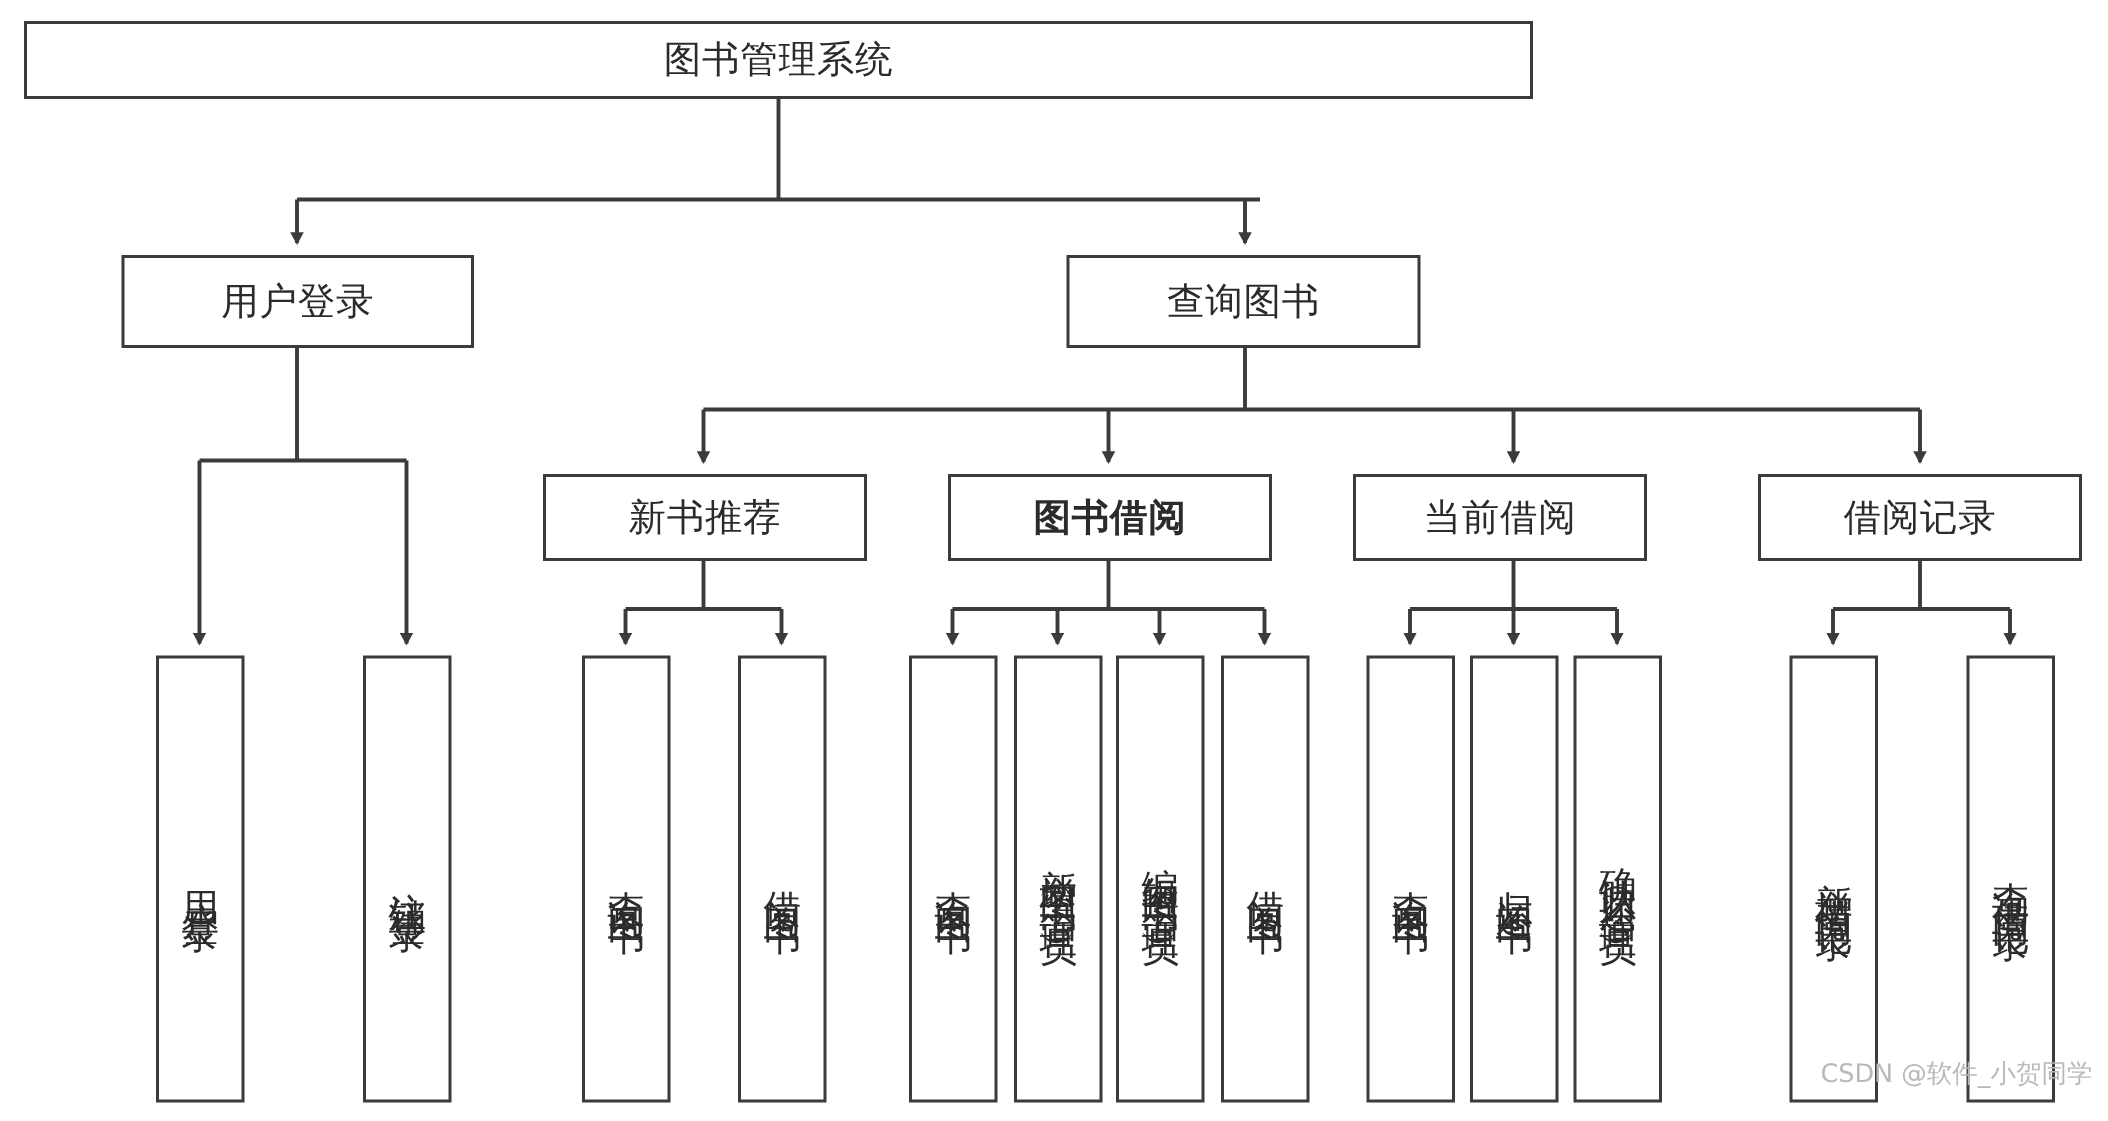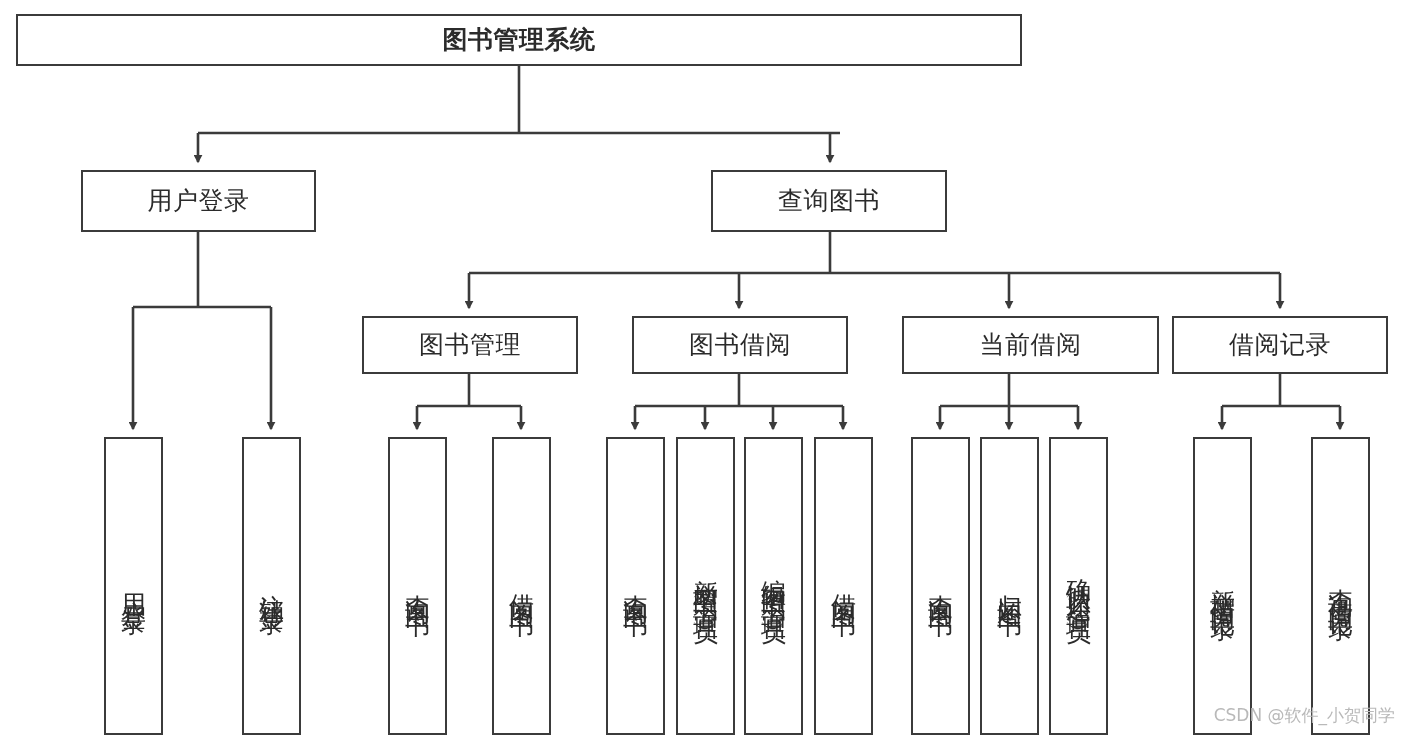--- a/index.html
+++ b/index.html
@@ -125,38 +125,38 @@
       <path d="M 1009 406 L 1009 429" marker-end="url(#arrowhead)"></path>
       <path d="M 1078 406 L 1078 429" marker-end="url(#arrowhead)"></path>
 
       <path d="M 1280 374 L 1280 406"></path>
       <path d="M 1222 406 L 1340 406"></path>
       <path d="M 1222 406 L 1222 429" marker-end="url(#arrowhead)"></path>
       <path d="M 1340 406 L 1340 429" marker-end="url(#arrowhead)"></path>
     </g>
   </svg>
 
-  <div class="node horiz root" style="left:16px; top:14px; width:1006px; height:52px;font-weight:bold;">
+  <div class="node horiz root" style="left:16px; top:14px; width:1006px; height:52px;">
     <span class="node-label">图书管理系统</span>
   </div>
 
   <div class="node horiz" style="left:81px; top:170px; width:235px; height:62px;">
     <span class="node-label">用户登录</span>
   </div>
   <div class="node horiz" style="left:711px; top:170px; width:236px; height:62px;">
     <span class="node-label">查询图书</span>
   </div>
 
   <div class="node horiz" style="left:362px; top:316px; width:216px; height:58px;">
-    <span class="node-label">图书管理</span>
-  </div>
-  <div class="node horiz" style="left:632px; top:316px; width:216px; height:58px;">
+    <span class="node-label">新书推荐</span>
+  </div>
+  <div class="node horiz" style="left:632px; top:316px; width:216px; height:58px;font-weight:bold;">
     <span class="node-label">图书借阅</span>
   </div>
-  <div class="node horiz" style="left:902px; top:316px; width:257px; height:58px;">
+  <div class="node horiz" style="left:902px; top:316px; width:196px; height:58px;">
     <span class="node-label">当前借阅</span>
   </div>
   <div class="node horiz" style="left:1172px; top:316px; width:216px; height:58px;">
     <span class="node-label">借阅记录</span>
   </div>
 
   <div class="node vert" style="left:104px; top:437px; width:59px; height:298px;">
     <span class="node-label">用户登录</span>
   </div>
   <div class="node vert" style="left:242px; top:437px; width:59px; height:298px;">

